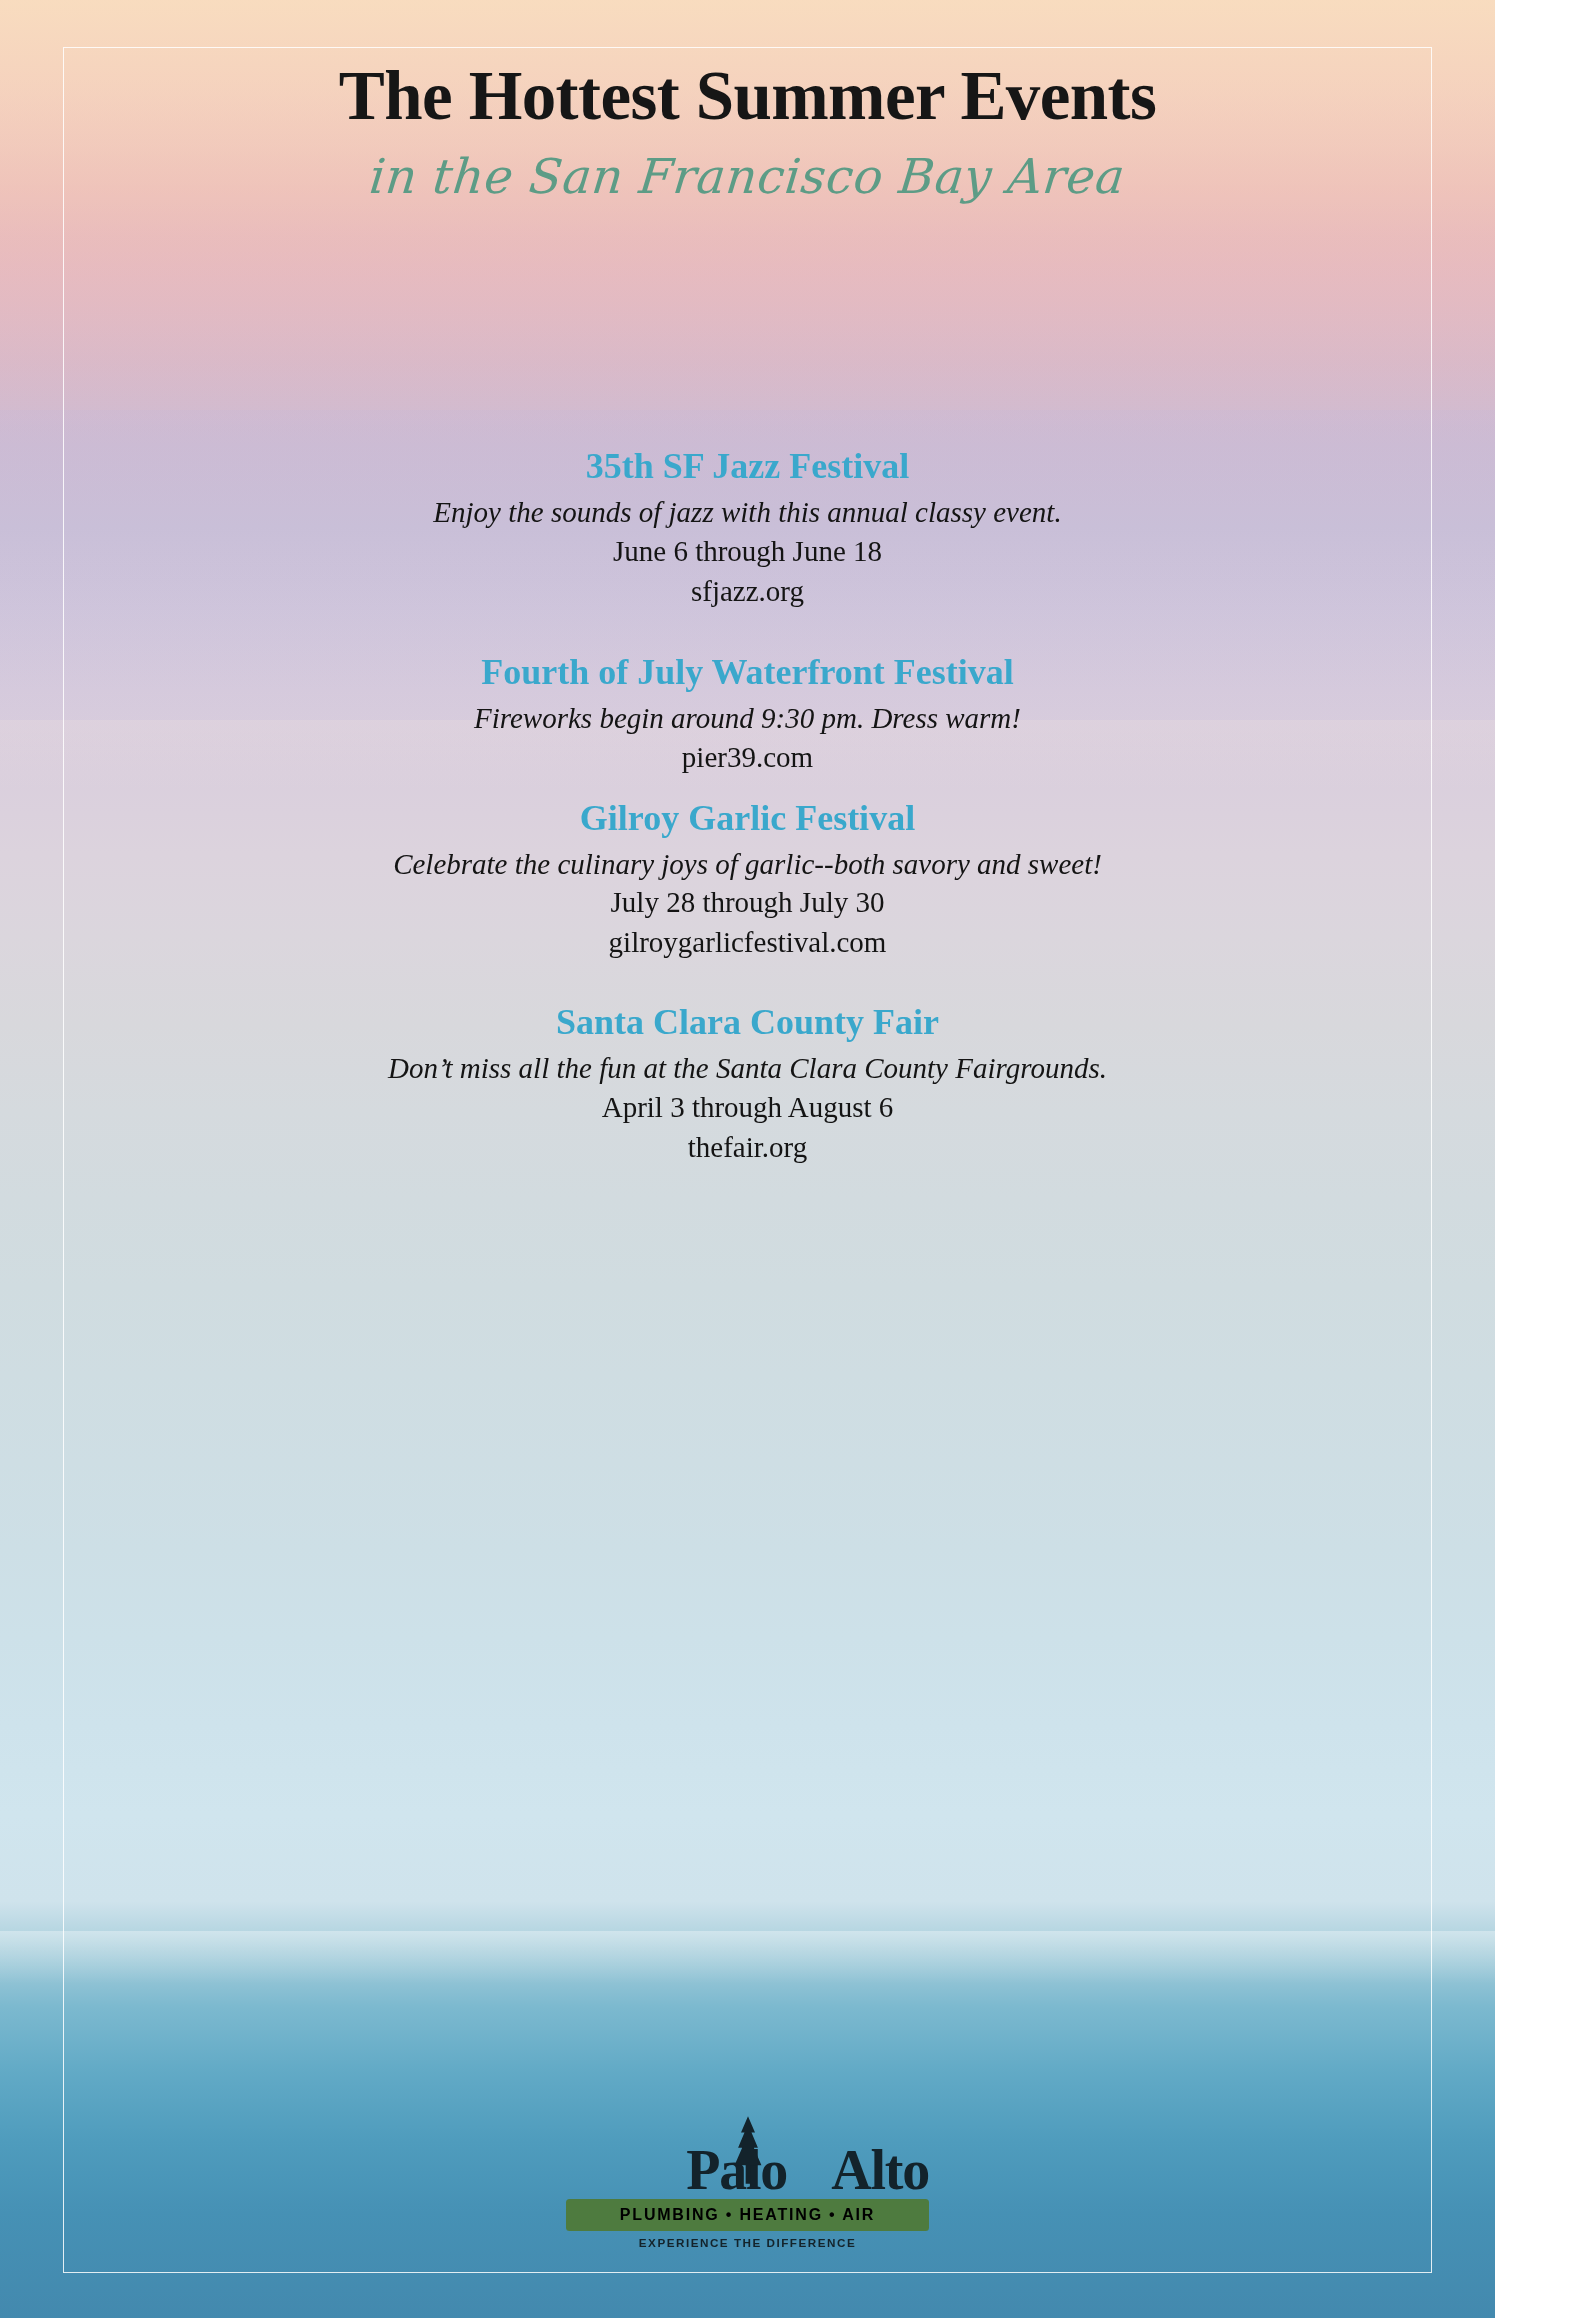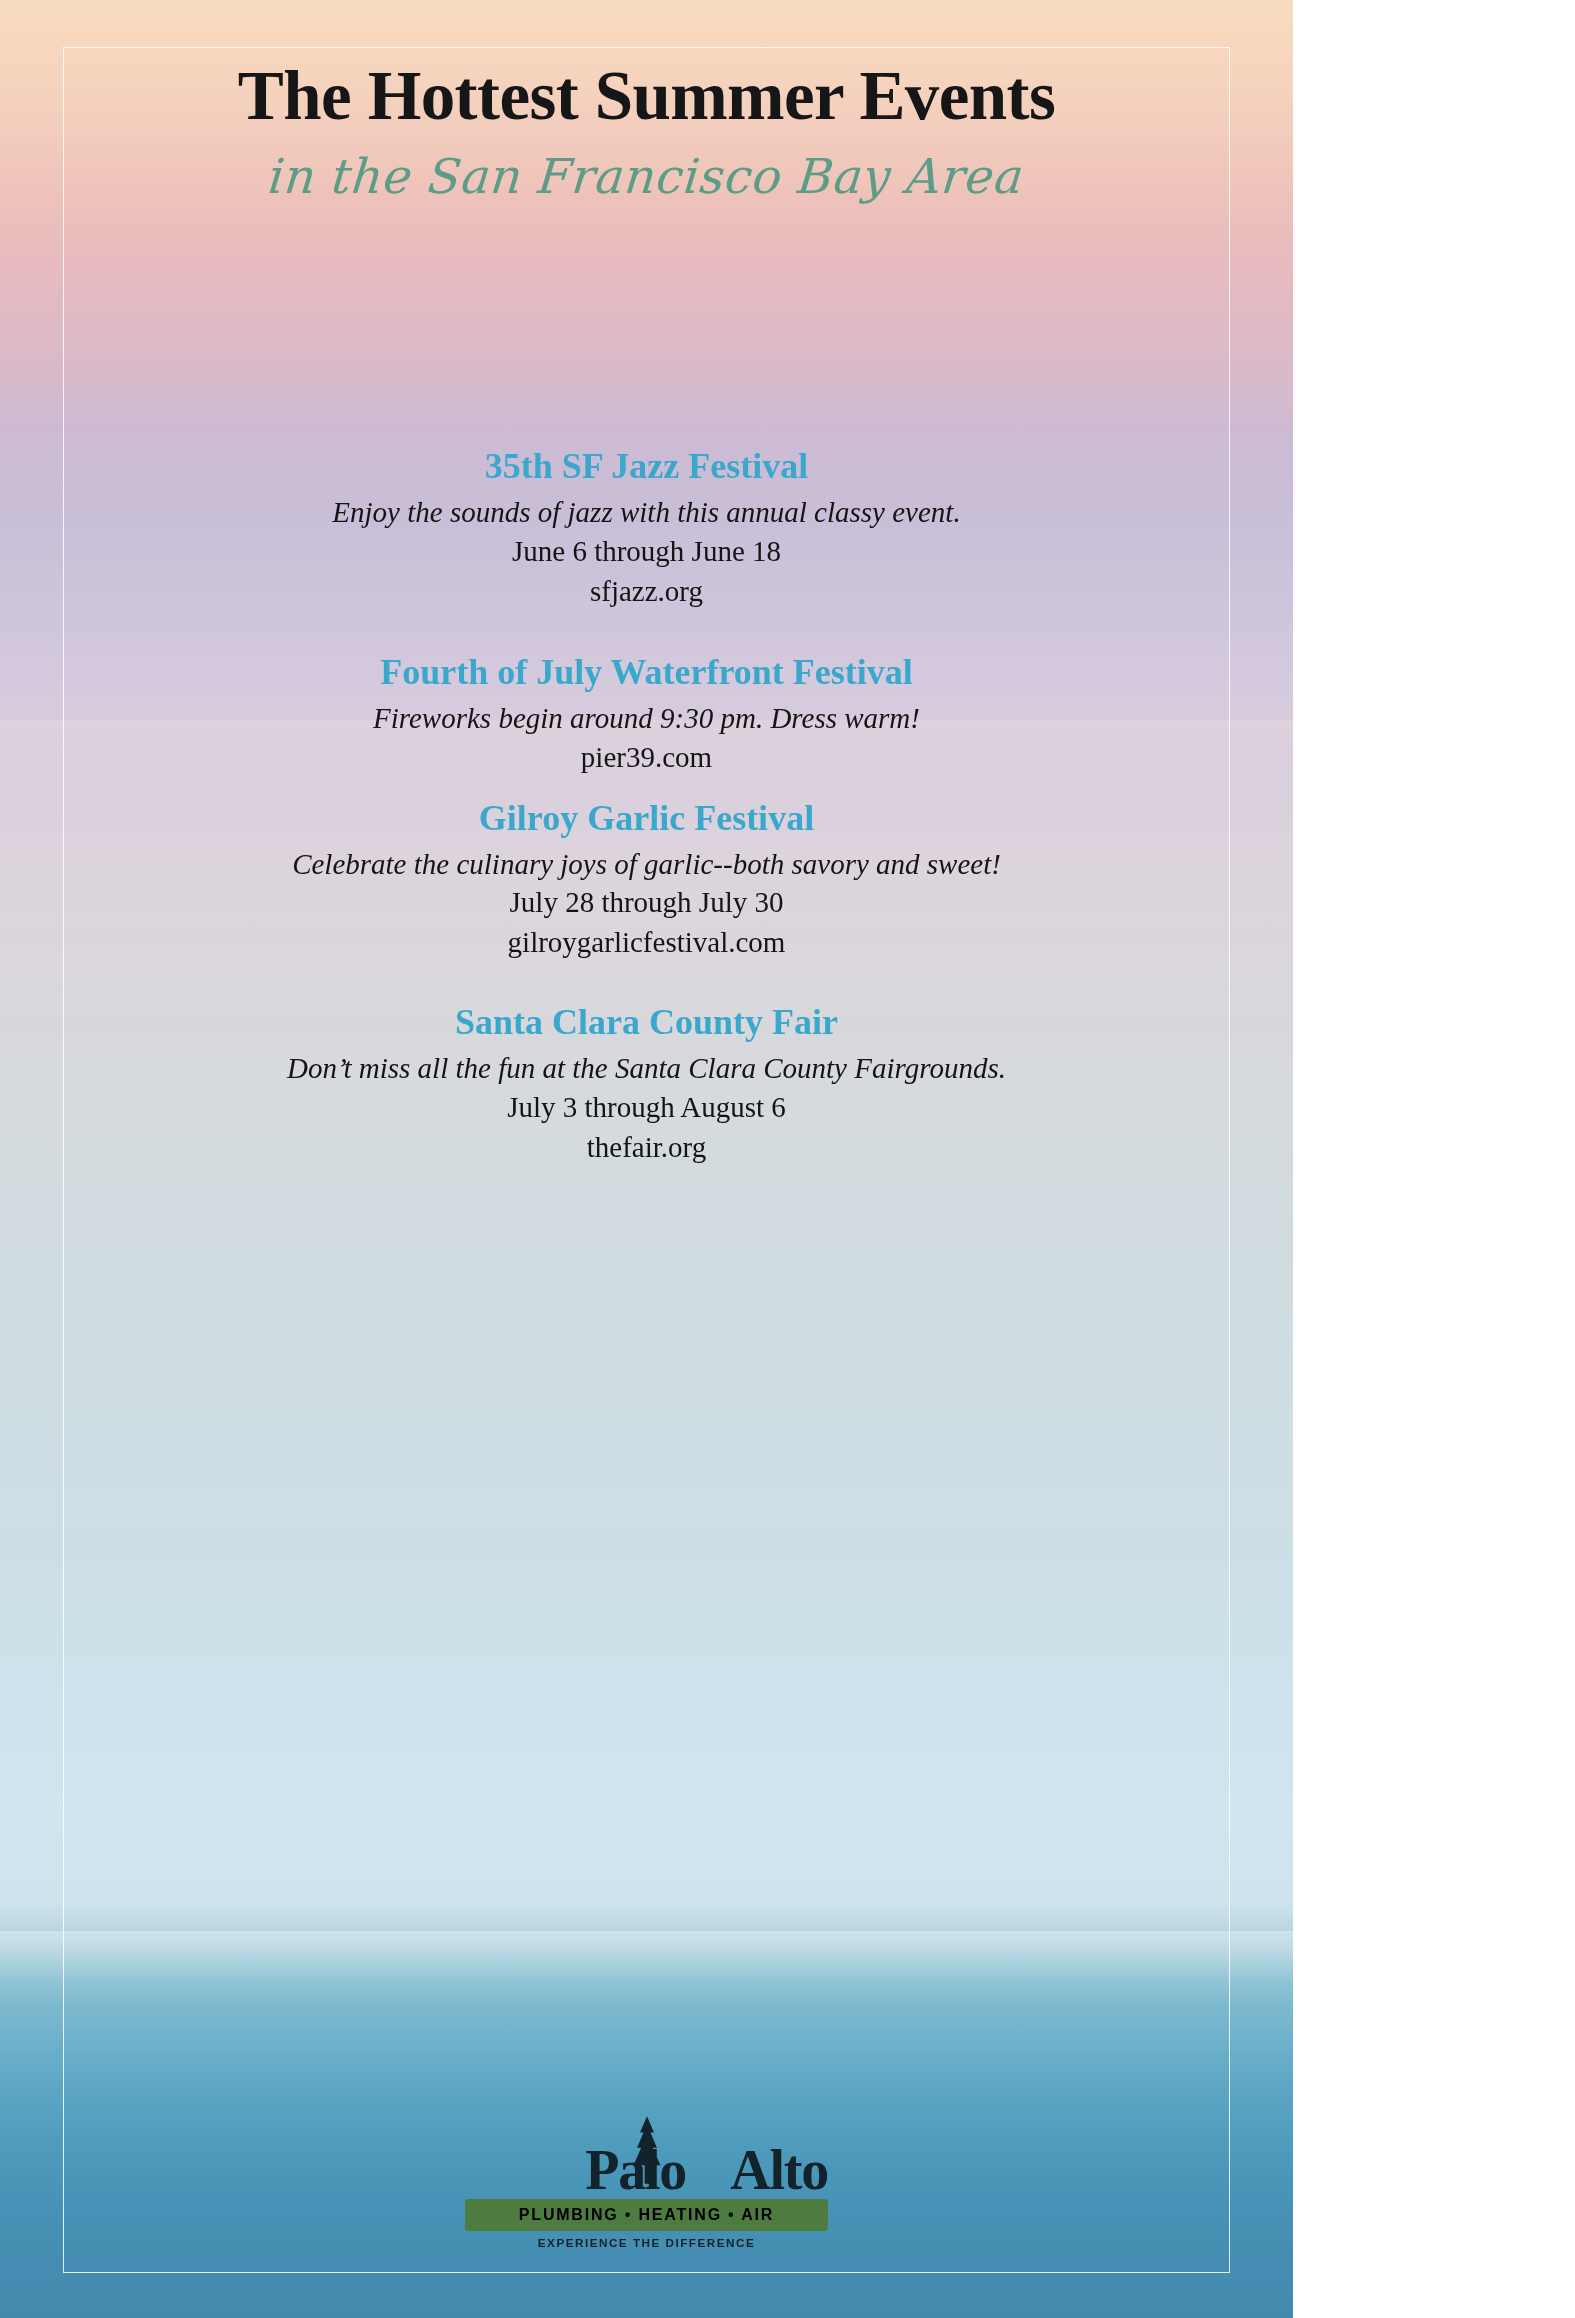--- a/index.html
+++ b/index.html
@@ -8,21 +8,21 @@
   }
   body {
     width: 1575px;
     height: 2319px;
     font-family: "Liberation Serif", serif;
     overflow: hidden;
   }
 
   #poster {
     position: relative;
-    width: 1265px;
+    width: 1495px;
     height: 2319px;
     background:
       linear-gradient(to bottom,
         #f6d9c0 0px,
         #f3cfc0 94px,
         #eec3bd 187px,
         #e5bcc4 275px,
         #d8bacb 363px,
         #cdbcd3 445px,
         #c9c0d8 527px,
@@ -42,21 +42,20 @@
         #cee3ec 1726px,
         #d0e5ee 1814px,
         #cfe3ec 1901px,
         #a9cfdc 1948px,
         #7cb9cf 2007px,
         #62aac6 2071px,
         #4f9cbd 2141px,
         #4691b5 2212px,
         #4389ae 2319px);
     overflow: hidden;
-    padding-left: 28px;
   }
 
   
   .band {
     position: absolute;
     left: 0;
     right: 0;
     pointer-events: none;
   }
   .band-1 { top: 0; height: 433px; background: linear-gradient(to bottom, rgba(250,222,190,0.55), rgba(235,182,175,0.25) 55%, rgba(210,180,200,0.0)); }
@@ -242,21 +241,21 @@
     <div class="event e3">
       <div class="event-name">Gilroy Garlic Festival</div>
       <div class="event-desc">Celebrate the culinary joys of garlic--both savory and sweet!</div>
       <div class="event-date">July 28 through July 30</div>
       <div class="event-url">gilroygarlicfestival.com</div>
     </div>
 
     <div class="event e4">
       <div class="event-name">Santa Clara County Fair</div>
       <div class="event-desc">Don’t miss all the fun at the Santa Clara County Fairgrounds.</div>
-      <div class="event-date">July 3 through August 6</div>
+      <div class="event-date">April 3 through August 6</div>
       <div class="event-url">thefair.org</div>
     </div>
 
   </div>
 
   <div class="footer">
     <div class="logo">
       <div class="logo-wordmark">
         <span>Palo</span><span style="display:inline-block;width:44px"></span><span>Alto</span>
         <svg class="logo-tree" viewBox="0 0 70 120" xmlns="http://www.w3.org/2000/svg">

